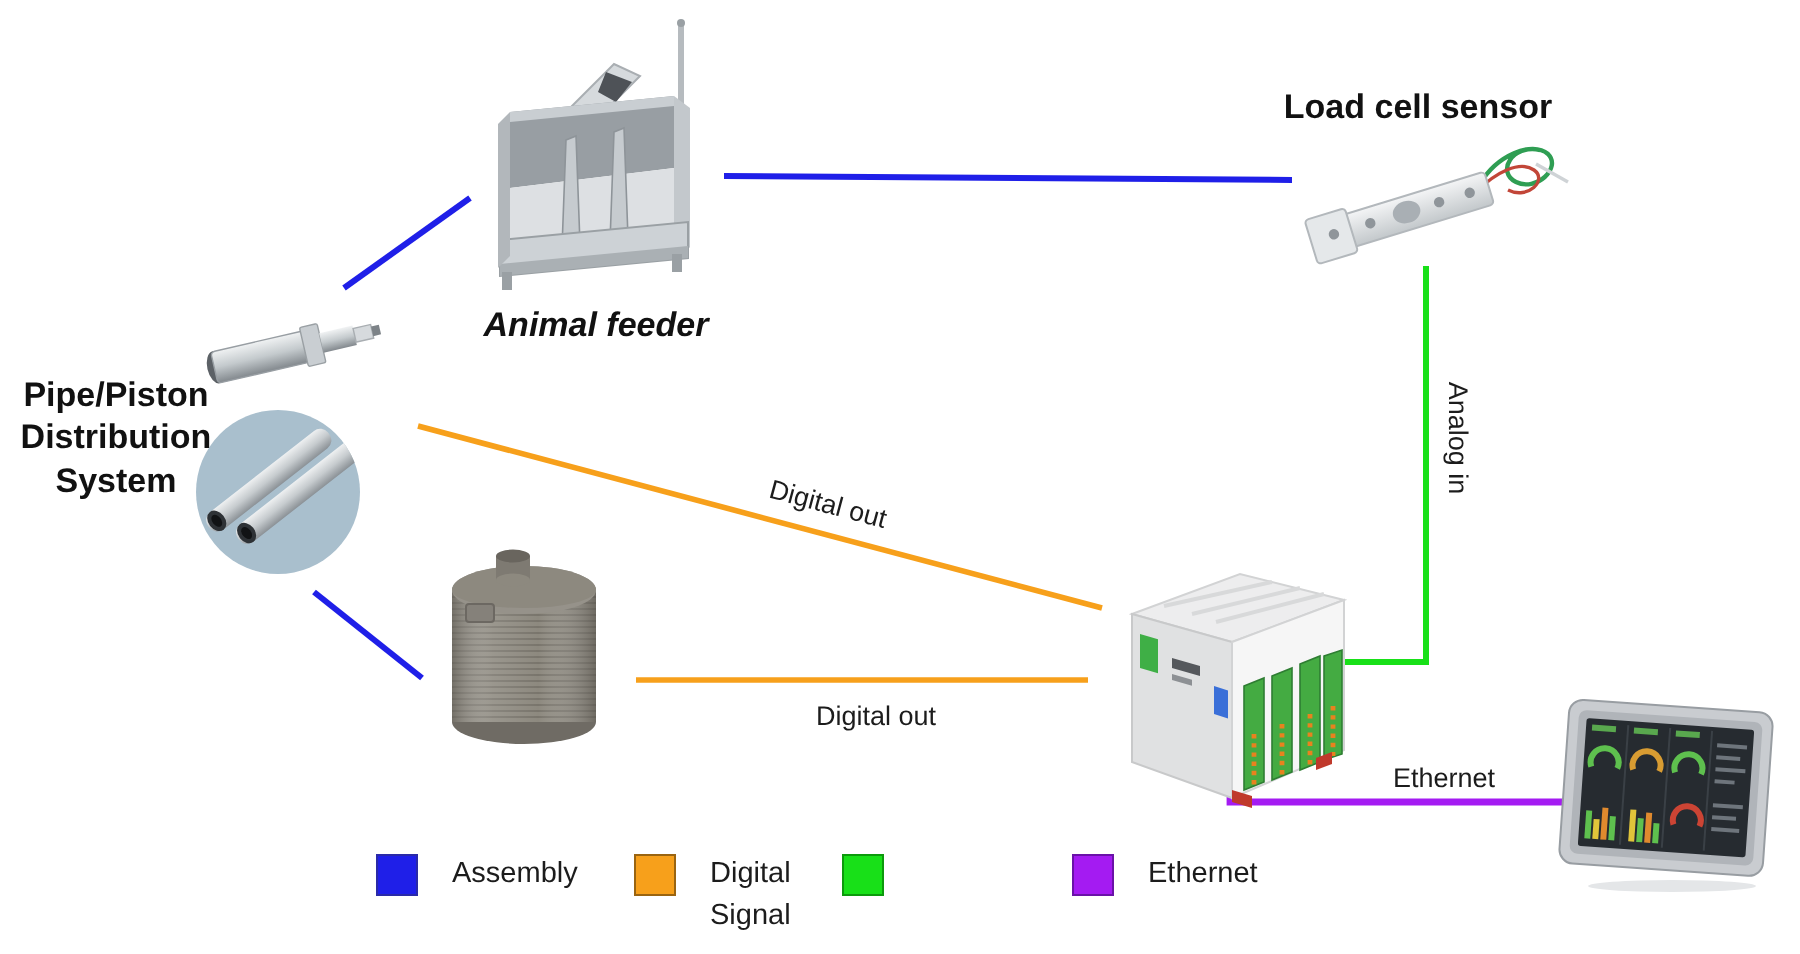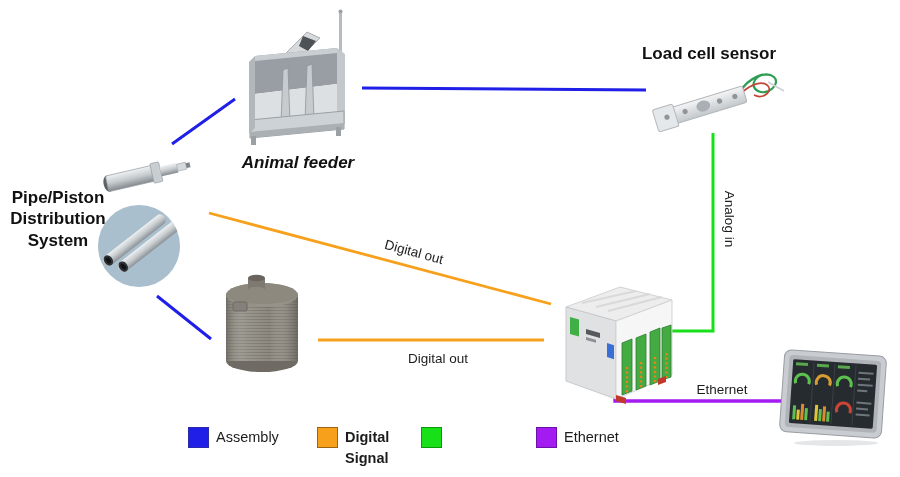--- a/index.html
+++ b/index.html
@@ -24,21 +24,21 @@
   }
   .conn-label.rot15{transform:translate(-50%,-50%) rotate(15deg);}
   .conn-label.rot90{transform:translate(-50%,-50%) rotate(90deg);}
   .img-node{position:absolute;}
   svg{display:block;}
   .lines{position:absolute;left:0;top:0;pointer-events:none;}
   .line-assembly{stroke:var(--assembly);}
   .line-digital{stroke:var(--digital);}
   .line-analog{stroke:var(--analog);}
   .line-ethernet{stroke:var(--ethernet);}
-  .legend-item{position:absolute;display:flex;gap:7px;align-items:flex-start;}
+  .legend-item{position:absolute;display:flex;gap:17px;align-items:flex-start;}
   .swatch{width:19px;height:19px;flex:0 0 auto;}
   .swatch-assembly{background:var(--assembly);border:1px solid #2a2aa8;}
   .swatch-digital{background:var(--digital);border:1px solid #9a6410;}
   .swatch-analog{background:var(--analog);border:1px solid #0c9a0c;}
   .swatch-ethernet{background:var(--ethernet);border:1px solid #6a12a8;}
   .legend-label{font-size:14.5px;line-height:21px;color:#1c1c1c;max-width:62px;}
   .legend-label.nowrap{max-width:none;white-space:nowrap;}
 </style>
 </head>
 <body>
@@ -250,21 +250,21 @@
   <div class="conn-label rot15" style="left:414px;top:252px;">Digital out</div>
   <div class="conn-label" style="left:438px;top:358px;">Digital out</div>
   <div class="conn-label rot90" style="left:729px;top:219px;">Analog in</div>
   <div class="conn-label" style="left:722px;top:389px;">Ethernet</div>
 
   <div>
     <div class="legend-item" style="left:188px;top:427px;">
       <span class="swatch swatch-assembly"></span>
       <span class="legend-label nowrap">Assembly</span>
     </div>
-    <div class="legend-item" style="left:317px;top:427px;font-weight:bold;">
+    <div class="legend-item" style="left:317px;top:427px;">
       <span class="swatch swatch-digital"></span>
       <span class="legend-label">Digital Signal</span>
     </div>
     <div class="legend-item" style="left:421px;top:427px;">
       <span class="swatch swatch-analog"></span>
     </div>
     <div class="legend-item" style="left:536px;top:427px;">
       <span class="swatch swatch-ethernet"></span>
       <span class="legend-label nowrap">Ethernet</span>
     </div>

